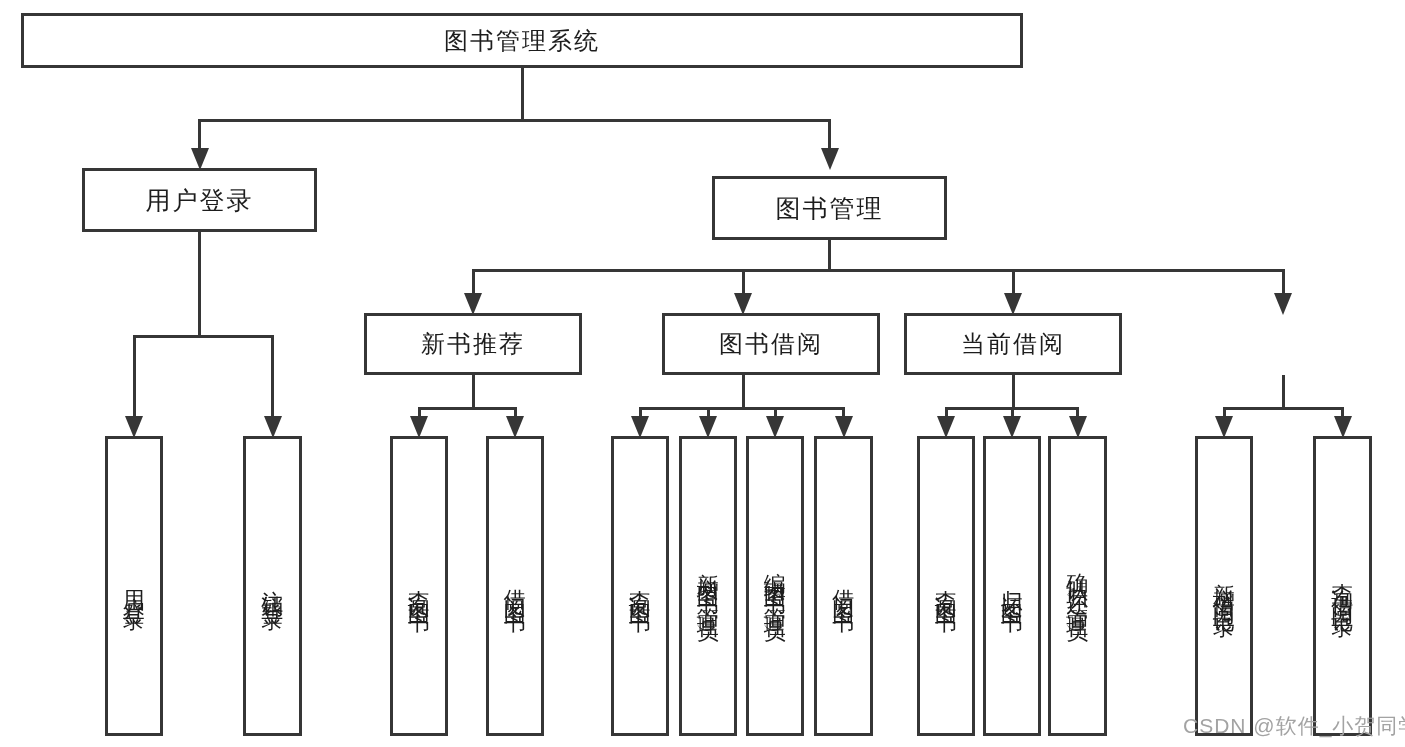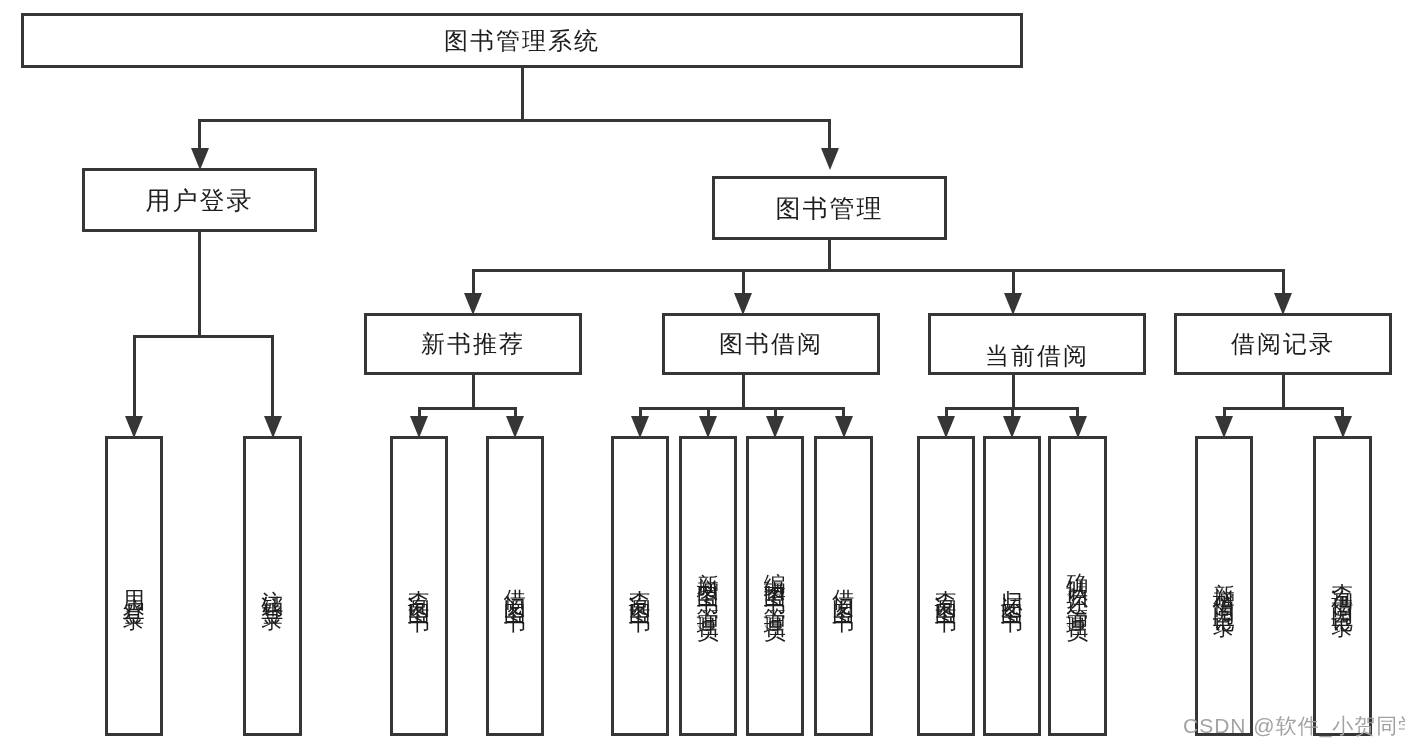--- a/index.html
+++ b/index.html
@@ -51,25 +51,22 @@
     </div>
     <div class="node vert" style="left: 243px; top: 436px; width: 59px; height: 300px;">
       <span class="lbl">注销登录</span>
     </div>
     <div class="node h3" style="left: 364px; top: 313px; width: 218px; height: 62px;">
       <span class="lbl">新书推荐</span>
     </div>
     <div class="node h3" style="left: 634px; top: 313px; width: 218px; height: 62px; margin-left: 28px;">
       <span class="lbl">图书借阅</span>
     </div>
-    <div class="node h3" style="left: 928px; top: 313px; width: 218px; height: 62px; align-items: flex-end;">
+    <div class="node h3" style="left: 904px; top: 313px; width: 218px; height: 62px;">
       <span class="lbl">当前借阅</span>
-    </div>
-    <div class="node h3" style="left: 1174px; top: 313px; width: 218px; height: 62px;">
-      <span class="lbl">借阅记录</span>
     </div>
     <div class="node vert" style="left: 390px; top: 436px; width: 58px; height: 300px;">
       <span class="lbl">查询图书</span>
     </div>
     <div class="node vert" style="left: 486px; top: 436px; width: 58px; height: 300px;">
       <span class="lbl">借阅图书</span>
     </div>
     <div class="node vert" style="left: 611px; top: 436px; width: 58px; height: 300px;">
       <span class="lbl">查询图书</span>
     </div>

